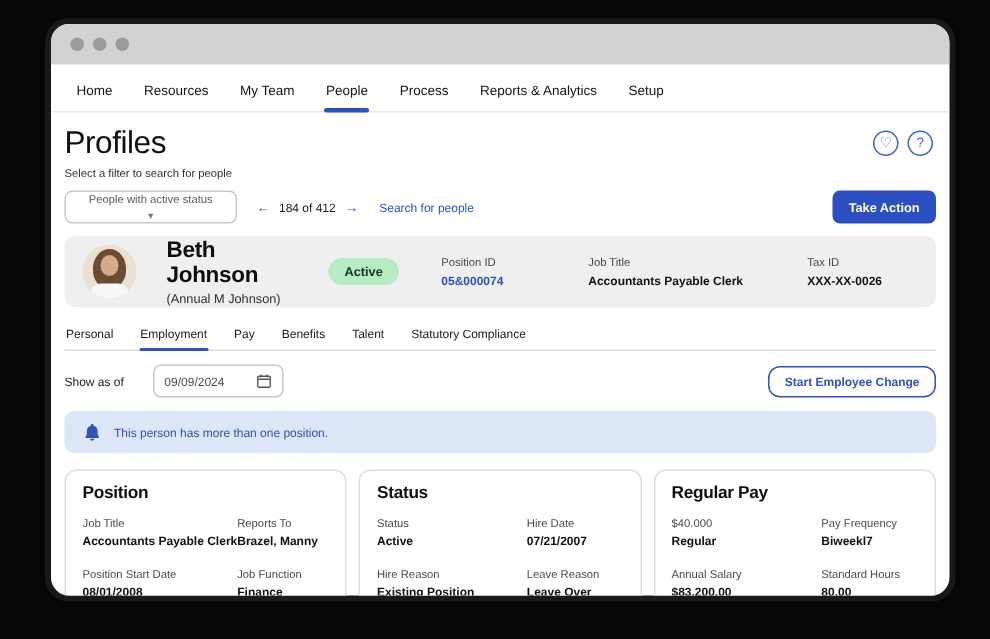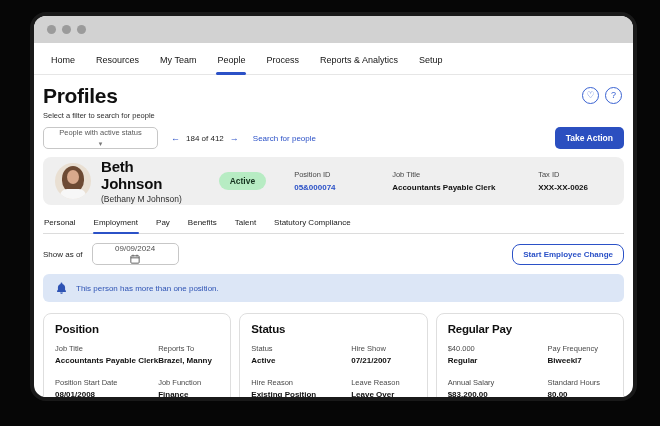--- a/index.html
+++ b/index.html
@@ -12,21 +12,21 @@
   .titlebar { height:27px; background:#d2d2d2; display:flex; align-items:center; padding-left:13px; gap:6px; }
   .dot { width:9px; height:9px; border-radius:50%; background:#9b9b9b; }
 
   .nav { display:flex; align-items:flex-end; padding:0 0 0 16px; border-bottom:1px solid #e6e6e6; height:32px; }
   .nav-item { margin-right:19px; font-size:9px; color:#141414; padding:10px 1px 9px; position:relative; cursor:pointer; white-space:nowrap; }
   .nav-item.active::after { content:""; position:absolute; left:0; right:0; bottom:-1px; height:3px; background:#2b51c7; border-radius:2px; }
 
   .content { padding:7px 9px 0 9px; }
 
   .title-row { display:flex; align-items:flex-start; justify-content:space-between; margin-top:2px; }
-  .page-title { font-size:21px; font-weight:bold; color:#101010; letter-spacing:-0.3px; }
+  .page-title { font-size:21px; font-weight:normal; color:#101010; letter-spacing:-0.3px; }
   .title-icons { display:flex; gap:6px; margin-top:3px; margin-right:2px; }
   .circle-btn { width:17px; height:17px; border:1.2px solid #3a63d2; border-radius:50%; color:#3a63d2;
                 display:flex; align-items:center; justify-content:center; font-size:9px; line-height:1; cursor:pointer; background:#fff; }
 
   .subtitle { font-size:7.5px; color:#303030; margin-top:3px; }
 
   .filter-row { display:flex; align-items:center; margin-top:7px; }
   .dropdown { width:115px; height:22px; border:1px solid #c7c7c7; border-radius:5px; background:#fff;
               display:flex; align-items:center; justify-content:space-between; padding:0 7px; cursor:pointer;flex-direction:column; }
   .dropdown-value { font-size:7.5px; color:#5a5a5a; }
@@ -36,41 +36,41 @@
   .pager-text { font-size:8px; color:#1c1c1c; }
   .search-link { font-size:8px; color:#2b51c7; margin-left:14px; cursor:pointer; }
   .take-action { margin-left:auto; background:#2b4fc0; color:#fff; border:none; border-radius:5px;
                  font-size:8.5px; font-weight:bold; padding:6px 11px; cursor:pointer; font-family:inherit; }
 
   .emp-header { margin-top:8px; background:#efefef; border-radius:8px; padding:6px 12px; display:flex; align-items:center; height:48px; }
   .avatar { width:36px; height:36px; border-radius:50%; background:#e9dfd2; position:relative; overflow:hidden; flex:none; }
   .avatar-hair { position:absolute; left:7px; top:3px; width:22px; height:26px; background:#6d4a33; border-radius:50% 50% 44% 44%; }
   .avatar-face { position:absolute; left:12px; top:7px; width:12px; height:14px; background:#d8a98c; border-radius:50%; }
   .avatar-shirt { position:absolute; left:5px; bottom:-3px; width:26px; height:13px; background:#f7f7f7; border-radius:7px 7px 0 0; }
-  .emp-names { margin-left:10px; }
+  .emp-names { margin-left:20px; }
   .emp-name { font-size:15px; font-weight:bold; color:#0e0e0e; letter-spacing:-0.2px; }
   .emp-subname { font-size:8.5px; color:#2e2e2e; margin-top:2px; }
   .status-pill { margin-left:28px; background:#b7ecc3; color:#14321d; font-size:8.5px; font-weight:bold;
                  padding:4px 11px; border-radius:10px; white-space:nowrap; }
   .emp-fields { display:flex; margin-left:28px; }
   .emp-field { margin-right:24px; }
   .emp-field.f0 { width:74px; }
   .emp-field.f1 { width:122px; }
   .field-label { font-size:7.5px; color:#474747; }
   .field-value { font-size:8px; font-weight:bold; color:#111; margin-top:4px; white-space:nowrap; }
   .field-value.link { color:#2b51c7; cursor:pointer; }
 
   .tabs { display:flex; border-bottom:1px solid #dcdcdc; margin-top:7px; }
   .tab { font-size:8px; color:#1a1a1a; padding:6px 1px 6px; margin-right:16px; position:relative; cursor:pointer; white-space:nowrap; }
   .tab.active::after { content:""; position:absolute; left:0; right:0; bottom:-1px; height:2.5px; background:#2b51c7; border-radius:2px; }
 
   .asof-row { display:flex; align-items:center; margin-top:9px; }
   .asof-label { font-size:8px; color:#1c1c1c;text-align:center; }
-  .date-input { margin-left:9px; width:87px; height:22px; border:1px solid #c7c7c7; border-radius:5px; background:#fff;
-                display:flex; align-items:center; justify-content:space-between; padding:0 7px; cursor:text;flex-direction:column; }
+  .date-input { margin-left:19px; width:87px; height:22px; border:1px solid #c7c7c7; border-radius:5px; background:#fff;
+                display:flex; align-items:center; justify-content:space-between; padding:0 7px; cursor:text; }
   .date-value { font-size:8px; color:#4d4d4d; }
   .start-change { margin-left:auto; background:#fff; border:1px solid #2b51c7; color:#2b51c7; border-radius:8px;
                   font-size:8px; font-weight:bold; padding:5px 10px; cursor:pointer; font-family:inherit; }
 
   .banner { margin-top:9px; background:#dce6f6; border-radius:6px; display:flex; align-items:center; gap:9px; padding:8px 13px; }
   .banner-text { font-size:8px; color:#2e53b4; font-weight:normal; }
 
   .cards { display:flex; gap:8px; margin-top:11px; }
   .card { flex:1; border:1px solid #dedede; border-radius:8px; background:#fff; padding:9px 11px; height:120px; }
   .card-title { font-size:11.5px; font-weight:bold; color:#101010; letter-spacing:-0.2px; }
@@ -127,21 +127,21 @@
     </div>
 
     <div class="emp-header">
       <div class="avatar">
         <span class="avatar-hair"></span>
         <span class="avatar-face"></span>
         <span class="avatar-shirt"></span>
       </div>
       <div class="emp-names">
         <div class="emp-name">Beth Johnson</div>
-        <div class="emp-subname">(Bethany M Johnson)</div>
+        <div class="emp-subname">(Annual M Johnson)</div>
       </div>
       <span class="status-pill">Active</span>
       <div class="emp-fields">
         <div class="emp-field f0">
           <div class="field-label">Position ID</div>
           <div class="field-value link">05&amp;000074</div>
         </div>
         <div class="emp-field f1">
           <div class="field-label">Job Title</div>
           <div class="field-value">Accountants Payable Clerk</div>
@@ -213,21 +213,21 @@
       </div>
 
       <div class="card">
         <div class="card-title">Status</div>
         <div class="card-grid">
           <div>
             <div class="cfield-label">Status</div>
             <div class="cfield-value">Active</div>
           </div>
           <div>
-            <div class="cfield-label">Hire Show</div>
+            <div class="cfield-label">Hire Date</div>
             <div class="cfield-value">07/21/2007</div>
           </div>
           <div>
             <div class="cfield-label">Hire Reason</div>
             <div class="cfield-value">Existing Position</div>
           </div>
           <div>
             <div class="cfield-label">Leave Reason</div>
             <div class="cfield-value">Leave Over</div>
           </div>

